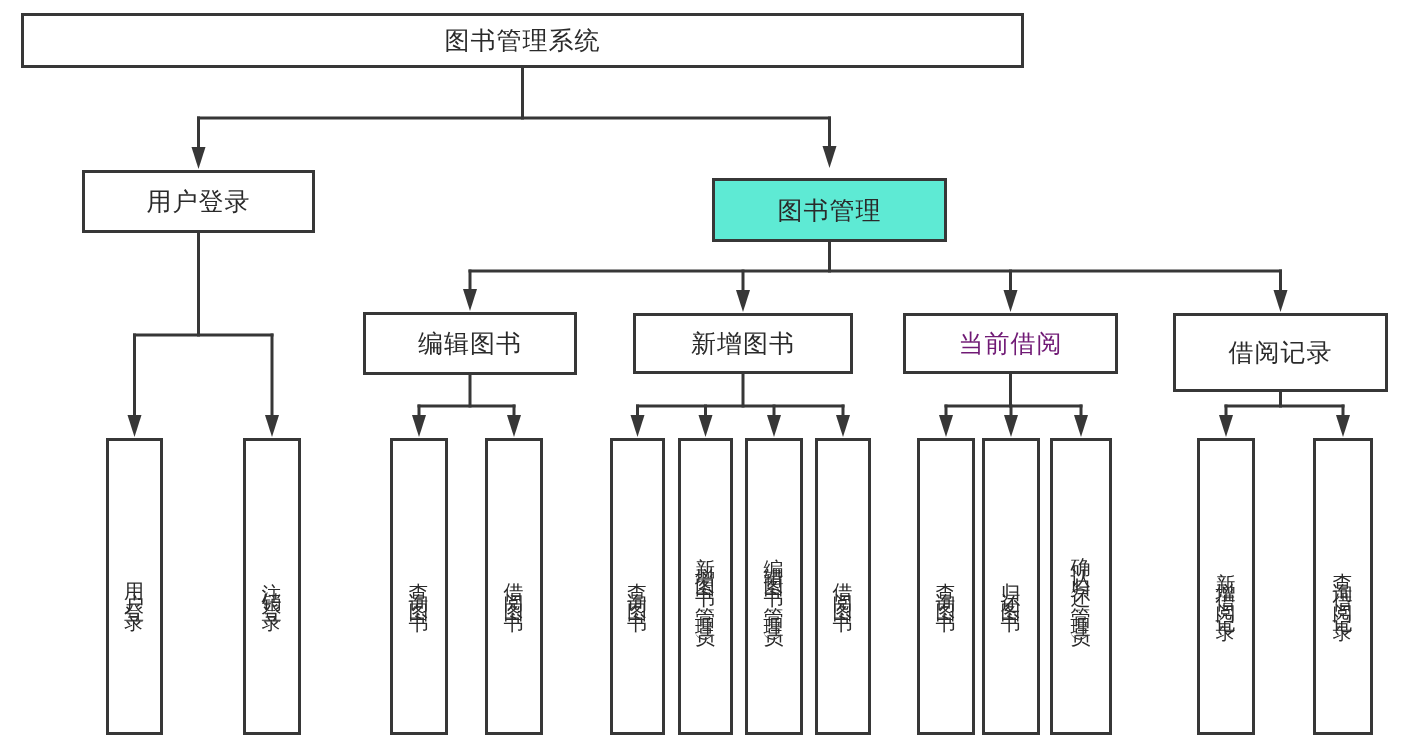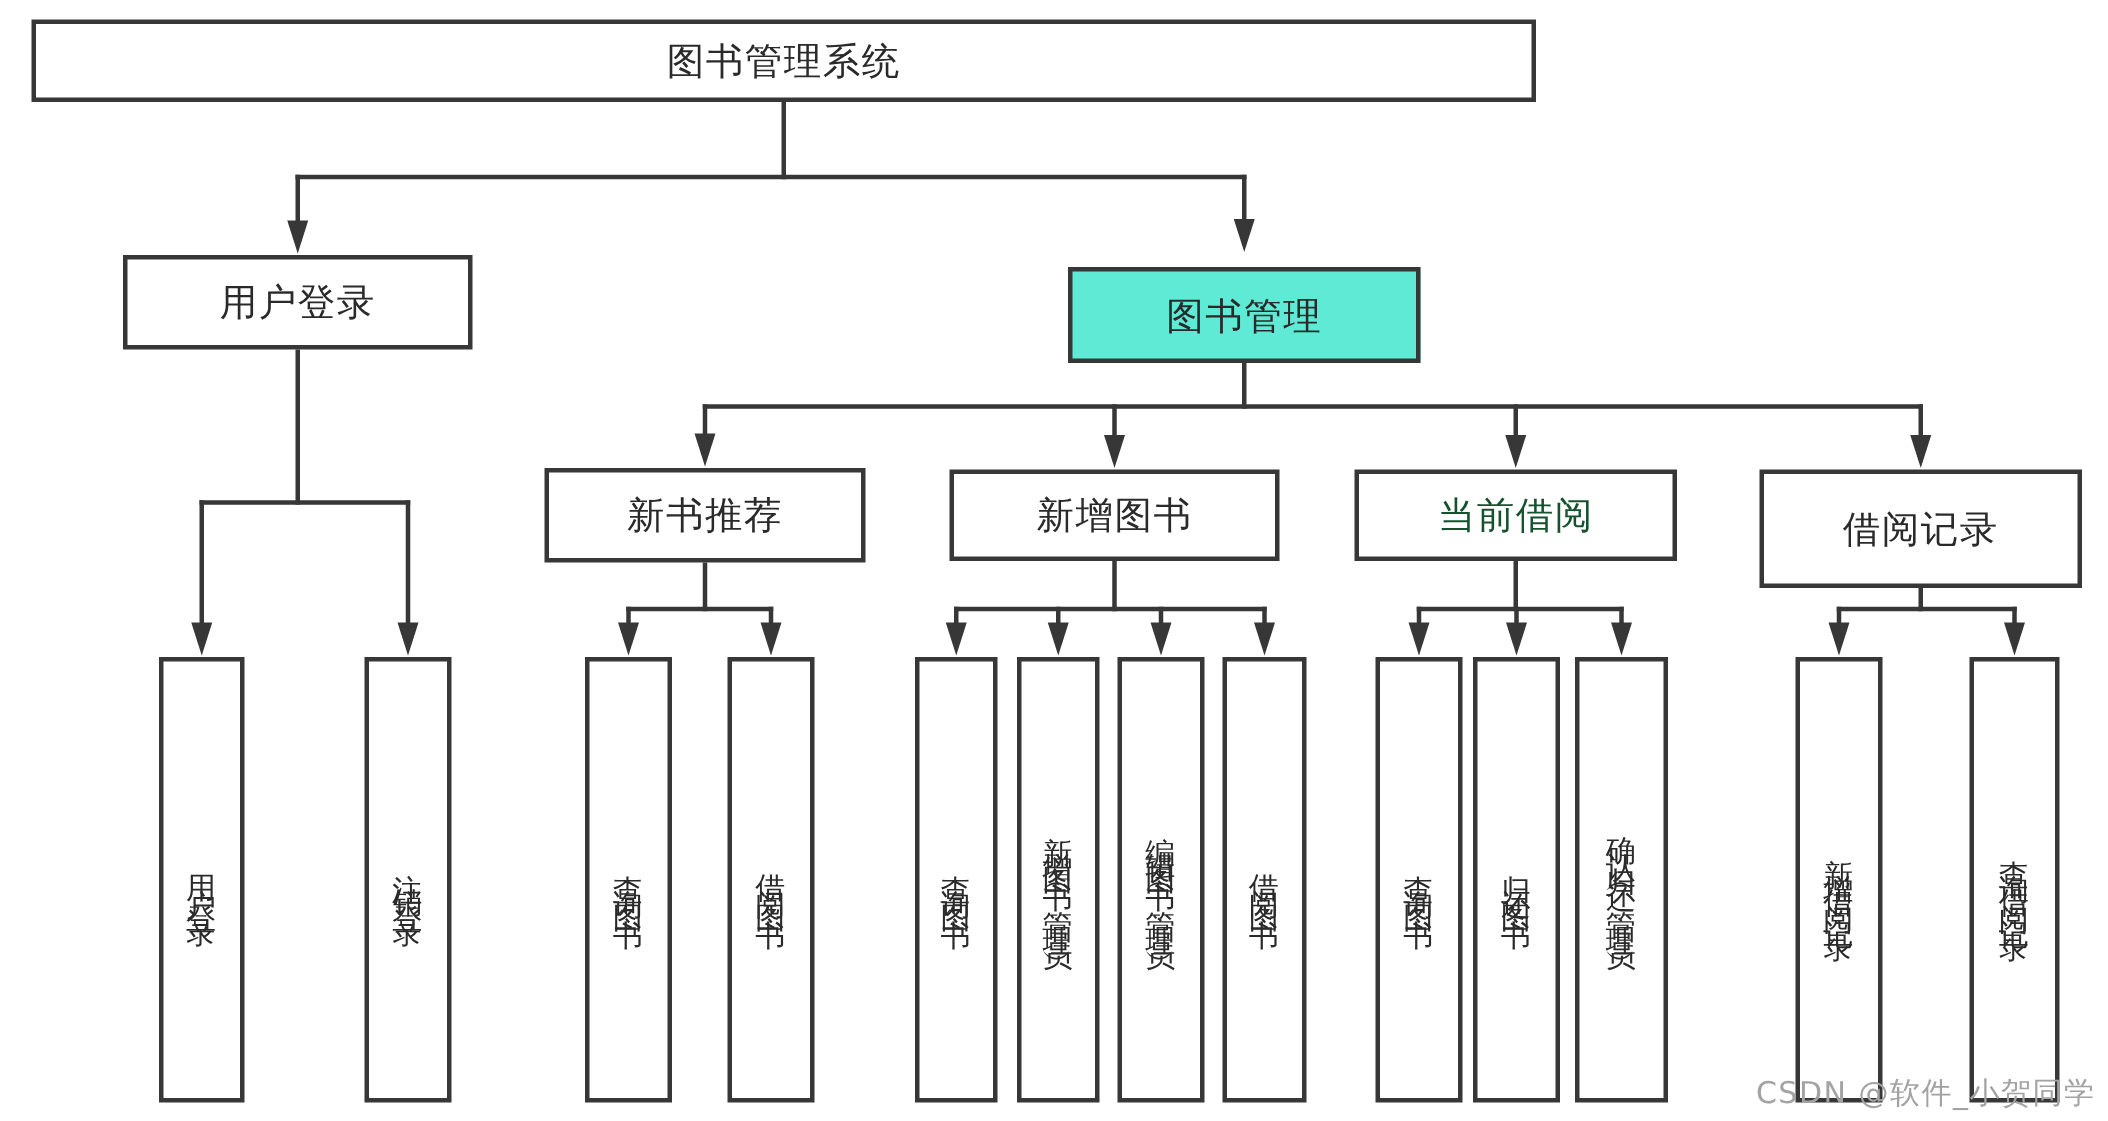--- a/index.html
+++ b/index.html
@@ -118,27 +118,27 @@
       <div class="node h" style="left: 21px; top: 13px; width: 1003px; height: 55px; border-color: rgb(55, 55, 55); background: rgb(255, 255, 255);">
         <span style="color: rgb(42, 42, 42);">图书管理系统</span>
       </div>
       <div class="node h" style="left: 82px; top: 170px; width: 233px; height: 63px; border-color: rgb(55, 55, 55); background: rgb(255, 255, 255);">
         <span style="color: rgb(42, 42, 42);">用户登录</span>
       </div>
       <div class="node h" style="left: 712px; top: 178px; width: 235px; height: 64px; border-color: rgb(55, 55, 55); background: #5eead4;">
         <span style="color: rgb(42, 42, 42);">图书管理</span>
       </div>
       <div class="node h" style="left: 363px; top: 312px; width: 214px; height: 63px; border-color: rgb(55, 55, 55); background: rgb(255, 255, 255);">
-        <span style="color: rgb(42, 42, 42);">新书推荐</span>
+        <span style="color: rgb(42, 42, 42);">编辑图书</span>
       </div>
       <div class="node h" style="left: 633px; top: 313px; width: 220px; height: 61px; border-color: rgb(55, 55, 55); background: rgb(255, 255, 255);">
         <span style="color: rgb(42, 42, 42);">新增图书</span>
       </div>
       <div class="node h" style="left: 903px; top: 313px; width: 215px; height: 61px; border-color: rgb(55, 55, 55); background: rgb(255, 255, 255);">
-        <span style="color: #14532d; text-align: center;">当前借阅</span>
+        <span style="color: #701a75; text-align: center;">当前借阅</span>
       </div>
       <div class="node h" style="left: 1173px; top: 313px; width: 215px; height: 79px; border-color: rgb(55, 55, 55); background: rgb(255, 255, 255);">
         <span style="color: rgb(42, 42, 42);">借阅记录</span>
       </div>
       <div class="node v" style="left: 106px; top: 438px; width: 57px; height: 297px; border-color: rgb(55, 55, 55); background: rgb(255, 255, 255);">
         <span style="color: rgb(42, 42, 42);">用户登录</span>
       </div>
       <div class="node v" style="left: 243px; top: 438px; width: 58px; height: 297px; border-color: rgb(55, 55, 55); background: rgb(255, 255, 255);">
         <span style="color: rgb(42, 42, 42);">注销登录</span>
       </div>
@@ -169,14 +169,13 @@
       <div class="node v" style="left: 1050px; top: 438px; width: 62px; height: 297px; border-color: rgb(55, 55, 55); background: rgb(255, 255, 255);">
         <span style="color: rgb(42, 42, 42);">确认归还（管理员）</span>
       </div>
       <div class="node v" style="left: 1197px; top: 438px; width: 58px; height: 297px; border-color: rgb(55, 55, 55); background: rgb(255, 255, 255);">
         <span style="color: rgb(42, 42, 42);">新增借阅记录</span>
       </div>
       <div class="node v" style="left: 1313px; top: 438px; width: 60px; height: 297px; border-color: rgb(55, 55, 55); background: rgb(255, 255, 255);">
         <span style="color: rgb(42, 42, 42);">查询借阅记录</span>
       </div>
     </div>
-  <div class="watermark" style="color: rgb(163, 163, 163);">CSDN @软件_小贺同学</div>
 </div>
 
 </body></html>

